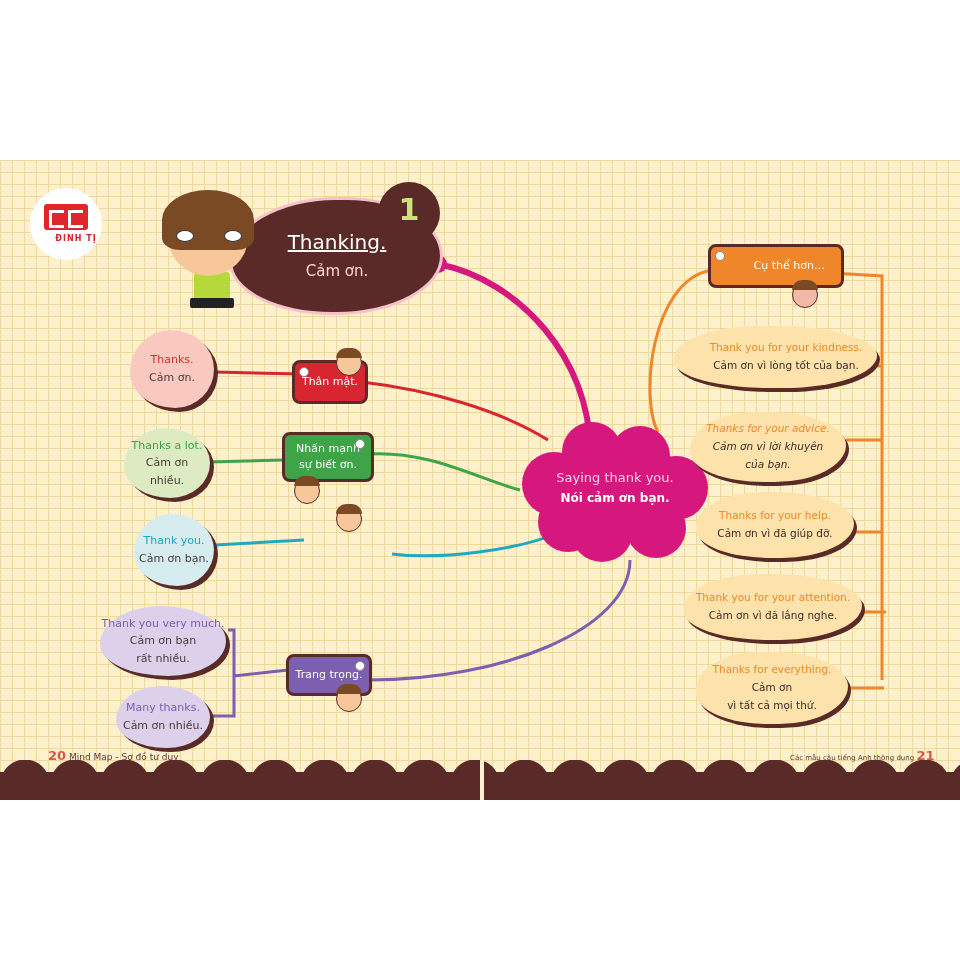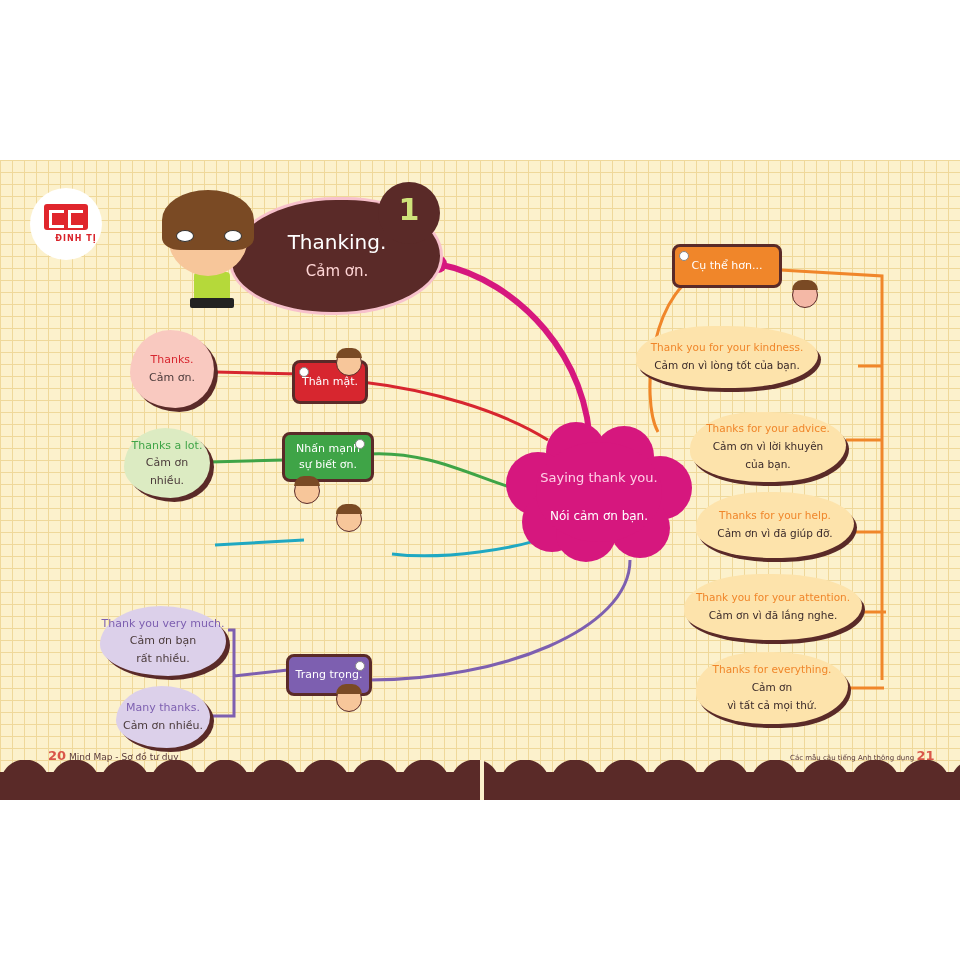--- a/index.html
+++ b/index.html
@@ -15,40 +15,40 @@
   .logo{left:30px;top:28px;width:72px;height:72px;border-radius:50%;background:#fff;}
   .logo .mark{position:absolute;left:14px;top:16px;width:44px;height:26px;background:#e0262c;border-radius:3px;}
   .logo .mark:before,.logo .mark:after{content:"";position:absolute;top:6px;width:12px;height:12px;border:3px solid #fff;border-right:none;}
   .logo .mark:before{left:5px;}
   .logo .mark:after{left:24px;}
   .logo .brand{position:absolute;left:10px;width:72px;top:46px;text-align:center;font-size:8px;font-weight:bold;color:#d9232a;letter-spacing:1px;}
   .title-blob{left:232px;top:40px;width:208px;height:112px;background:#5a2a28;border-radius:50% 45% 50% 48%/55% 50% 50% 45%;box-shadow:0 0 0 3px #f7c1cc;}
   .title-num{left:378px;top:22px;width:62px;height:62px;background:#5a2a28;border-radius:50%;}
   .title-num span{position:absolute;left:0;width:62px;top:10px;text-align:center;color:#cfe27a;font-size:30px;font-weight:bold;}
   .title-text{left:262px;top:70px;width:150px;text-align:center;color:#fff;}
-  .title-text .en{font-size:20px;display:block;}
+  .title-text .en{font-size:20px;display:block;text-decoration:underline;}
   .title-text .vi{font-size:15px;display:block;margin-top:8px;color:#ffd6d6;}
   .girl{left:162px;top:30px;width:96px;height:140px;}
   .face{position:absolute;left:6px;top:8px;width:80px;height:78px;background:#f7c69a;border-radius:50%;}
   .hair{position:absolute;left:0;top:0;width:92px;height:60px;background:#7a4a24;border-radius:50% 50% 20% 20%;}
   .eye{position:absolute;top:40px;width:16px;height:10px;background:#fff;border-radius:50%;border:1px solid #333;}
   .dress{position:absolute;left:32px;top:82px;width:36px;height:30px;background:#b5d93a;border-radius:4px 4px 0 0;}
   .skirt{position:absolute;left:28px;top:108px;width:44px;height:10px;background:#222;border-radius:2px;}
   .leaf{position:absolute;border-radius:48% 52% 46% 54%/55% 50% 50% 45%;box-shadow:4px 4px 0 #5a2a28;text-align:center;font-size:11px;line-height:1.6;display:flex;flex-direction:column;justify-content:center;}
   .leaf .en{display:block;}
   .leaf .vi{display:block;color:#4a3a3a;}
   .tag{position:absolute;border-radius:8px;border:3px solid #5a2a28;color:#fff;font-size:11px;text-align:center;display:flex;flex-direction:column;justify-content:center;line-height:1.5;}
   .tag .hole{position:absolute;left:4px;top:4px;width:8px;height:8px;border-radius:50%;background:#fff;border:1px solid #888;}
   .head{position:absolute;width:24px;height:24px;border-radius:50%;background:#f7c69a;border:1px solid #5a2a28;}
   .head:before{content:"";position:absolute;left:-1px;top:-3px;width:26px;height:10px;border-radius:12px 12px 0 0;background:#7a4a24;}
-  .center{left:506px;top:262px;width:186px;height:140px;}
+  .center{left:522px;top:262px;width:186px;height:140px;}
   .center .petal{position:absolute;background:#d6177e;border-radius:50%;}
   .center-text{position:absolute;left:0;top:48px;width:186px;text-align:center;color:#fff;}
   .center-text .en{font-size:13px;display:block;color:#ffd0e6;}
-  .center-text .vi{font-size:12px;display:block;margin-top:24px;}
+  .center-text .vi{font-size:12px;display:block;margin-top:6px;font-weight:bold;}
   .right-leaf{position:absolute;background:#fde3ab;border-radius:44% 52% 48% 50%/55% 50% 55% 45%;box-shadow:3px 4px 0 #5a2a28;text-align:center;font-size:10.5px;line-height:1.7;display:flex;flex-direction:column;justify-content:center;}
   .right-leaf .en{color:#f0862a;display:block;}
   .right-leaf .vi{color:#3a2a2a;display:block;}
   .footer{position:absolute;left:0;top:612px;width:960px;height:28px;background:#5a2a28;}
   .scallops{position:absolute;left:0;top:600px;width:960px;height:20px;
     background-image:radial-gradient(circle at 25px 24px,#5a2a28 24px,transparent 25px);
     background-size:50px 24px;background-repeat:repeat-x;}
   .pg-left{left:48px;top:588px;font-size:9px;color:#5a3a3a;}
   .pg-left .num,.pg-right .num{color:#d9564a;font-size:13px;font-weight:bold;}
   .pg-right{left:790px;top:588px;font-size:7px;color:#5a3a3a;}
@@ -107,20 +107,24 @@
     <span class="vi">Cảm ơn</span>
     <span class="vi">nhiều.</span>
   </div>
   <div class="tag" style="left:282px;top:272px;width:86px;height:44px;background:#3fa447;">
     <span class="hole" style="left:auto;right:6px;"></span>
     <span>Nhấn mạnh</span>
     <span>sự biết ơn.</span>
   </div>
   <div class="head" style="left:294px;top:318px;"></div>
 
+  <div class="leaf" style="left:134px;top:354px;width:80px;height:72px;background:#d6ecef;">
+    <span class="en" style="color:#1fa8c2;">Thank you.</span>
+    <span class="vi">Cảm ơn bạn.</span>
+  </div>
   <div class="head" style="left:336px;top:346px;"></div>
 
   <div class="leaf" style="left:100px;top:446px;width:126px;height:70px;background:#dcd0ea;">
     <span class="en" style="color:#7d5fb0;">Thank you very much.</span>
     <span class="vi">Cảm ơn bạn</span>
     <span class="vi">rất nhiều.</span>
   </div>
   <div class="leaf" style="left:116px;top:526px;width:94px;height:62px;background:#dcd0ea;">
     <span class="en" style="color:#7d5fb0;">Many thanks.</span>
     <span class="vi">Cảm ơn nhiều.</span>
@@ -139,31 +143,31 @@
     <div class="petal" style="left:16px;top:70px;width:60px;height:60px;"></div>
     <div class="petal" style="left:104px;top:76px;width:60px;height:60px;"></div>
     <div class="petal" style="left:50px;top:84px;width:60px;height:56px;"></div>
     <div class="petal" style="left:30px;top:20px;width:126px;height:100px;"></div>
     <div class="center-text">
       <span class="en">Saying thank you.</span>
       <span class="vi">Nói cảm ơn bạn.</span>
     </div>
   </div>
 
-  <div class="tag" style="left:672px;top:84px;width:104px;height:38px;background:#f0862a;">
+  <div class="tag" style="left:708px;top:84px;width:104px;height:38px;background:#f0862a;padding-left:26px;">
     <span class="hole"></span>
     <span>Cụ thể hơn...</span>
   </div>
   <div class="head" style="left:792px;top:122px;background:#f4b8a6;"></div>
 
-  <div class="right-leaf" style="left:636px;top:166px;width:182px;height:62px;">
+  <div class="right-leaf" style="left:674px;top:166px;width:182px;height:62px;padding-left:21px;">
     <span class="en">Thank you for your kindness.</span>
     <span class="vi">Cảm ơn vì lòng tốt của bạn.</span>
   </div>
-  <div class="right-leaf" style="left:690px;top:252px;width:156px;height:70px;">
+  <div class="right-leaf" style="left:690px;top:252px;width:156px;height:70px;font-style:italic;">
     <span class="en">Thanks for your advice.</span>
     <span class="vi">Cảm ơn vì lời khuyên</span>
     <span class="vi">của bạn.</span>
   </div>
   <div class="right-leaf" style="left:696px;top:332px;width:158px;height:66px;">
     <span class="en">Thanks for your help.</span>
     <span class="vi">Cảm ơn vì đã giúp đỡ.</span>
   </div>
   <div class="right-leaf" style="left:684px;top:414px;width:178px;height:66px;">
     <span class="en">Thank you for your attention.</span>

